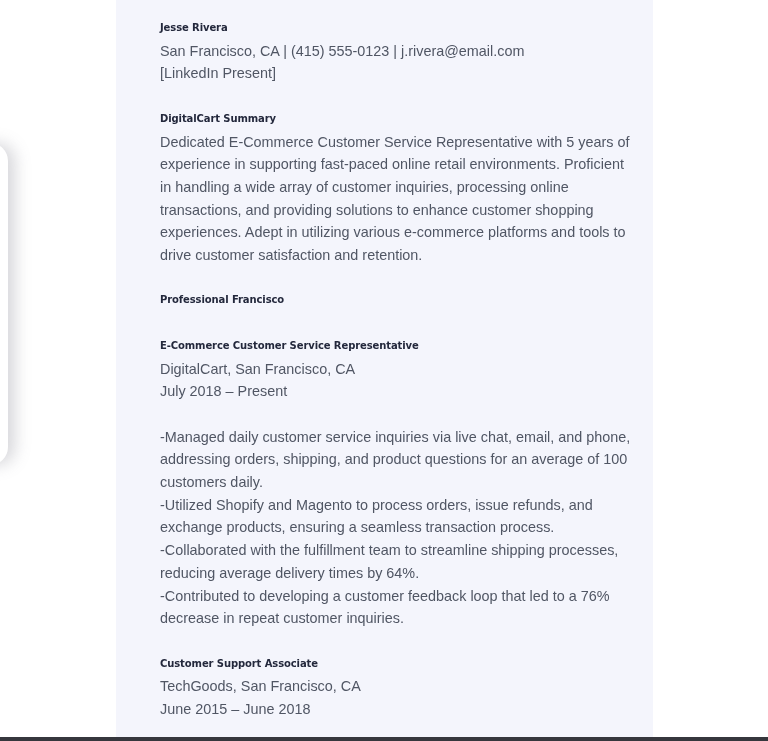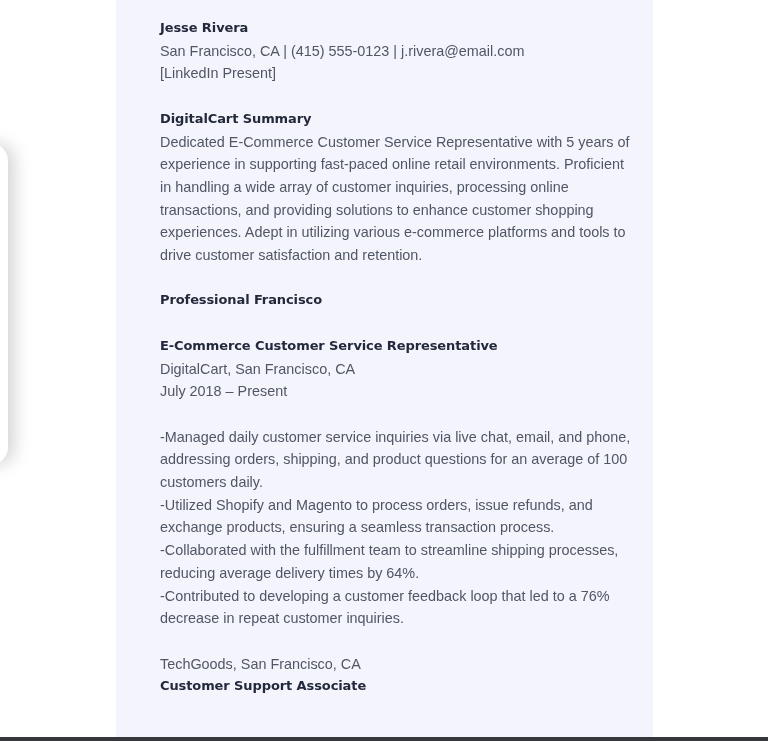--- a/index.html
+++ b/index.html
@@ -35,21 +35,21 @@
   }
 
   .block {
     margin: 0 0 22.7px 0;
   }
 
   .h {
     font-family: "DejaVu Sans", "Liberation Sans", sans-serif;
     font-weight: 700;
     color: #23283c;
-    font-size: 13px;
+    font-size: 10px;
     letter-spacing: -0.1px;
   }
 
   .line {
     white-space: normal;
   }
 
   
   .offscreen-card {
     position: absolute;
@@ -102,20 +102,21 @@
     </div>
 
     <div class="block">
       <div class="line">-Managed daily customer service inquiries via live chat, email, and phone, addressing orders, shipping, and product questions for an average of 100 customers daily.</div>
       <div class="line">-Utilized Shopify and Magento to process orders, issue refunds, and exchange products, ensuring a seamless transaction process.</div>
       <div class="line">-Collaborated with the fulfillment team to streamline shipping processes, reducing average delivery times by 64%.</div>
       <div class="line">-Contributed to developing a customer feedback loop that led to a 76% decrease in repeat customer inquiries.</div>
     </div>
 
     <div class="block">
+      <div class="line h">Customer Support Associate</div>
       <div class="line">TechGoods, San Francisco, CA</div>
-      <div class="line h">Customer Support Associate</div>
+      <div class="line">June 2015 – June 2018</div>
     </div>
 
   </div>
 </div>
 
 <div class="bottom-bar"></div>
 
 </body></html>

